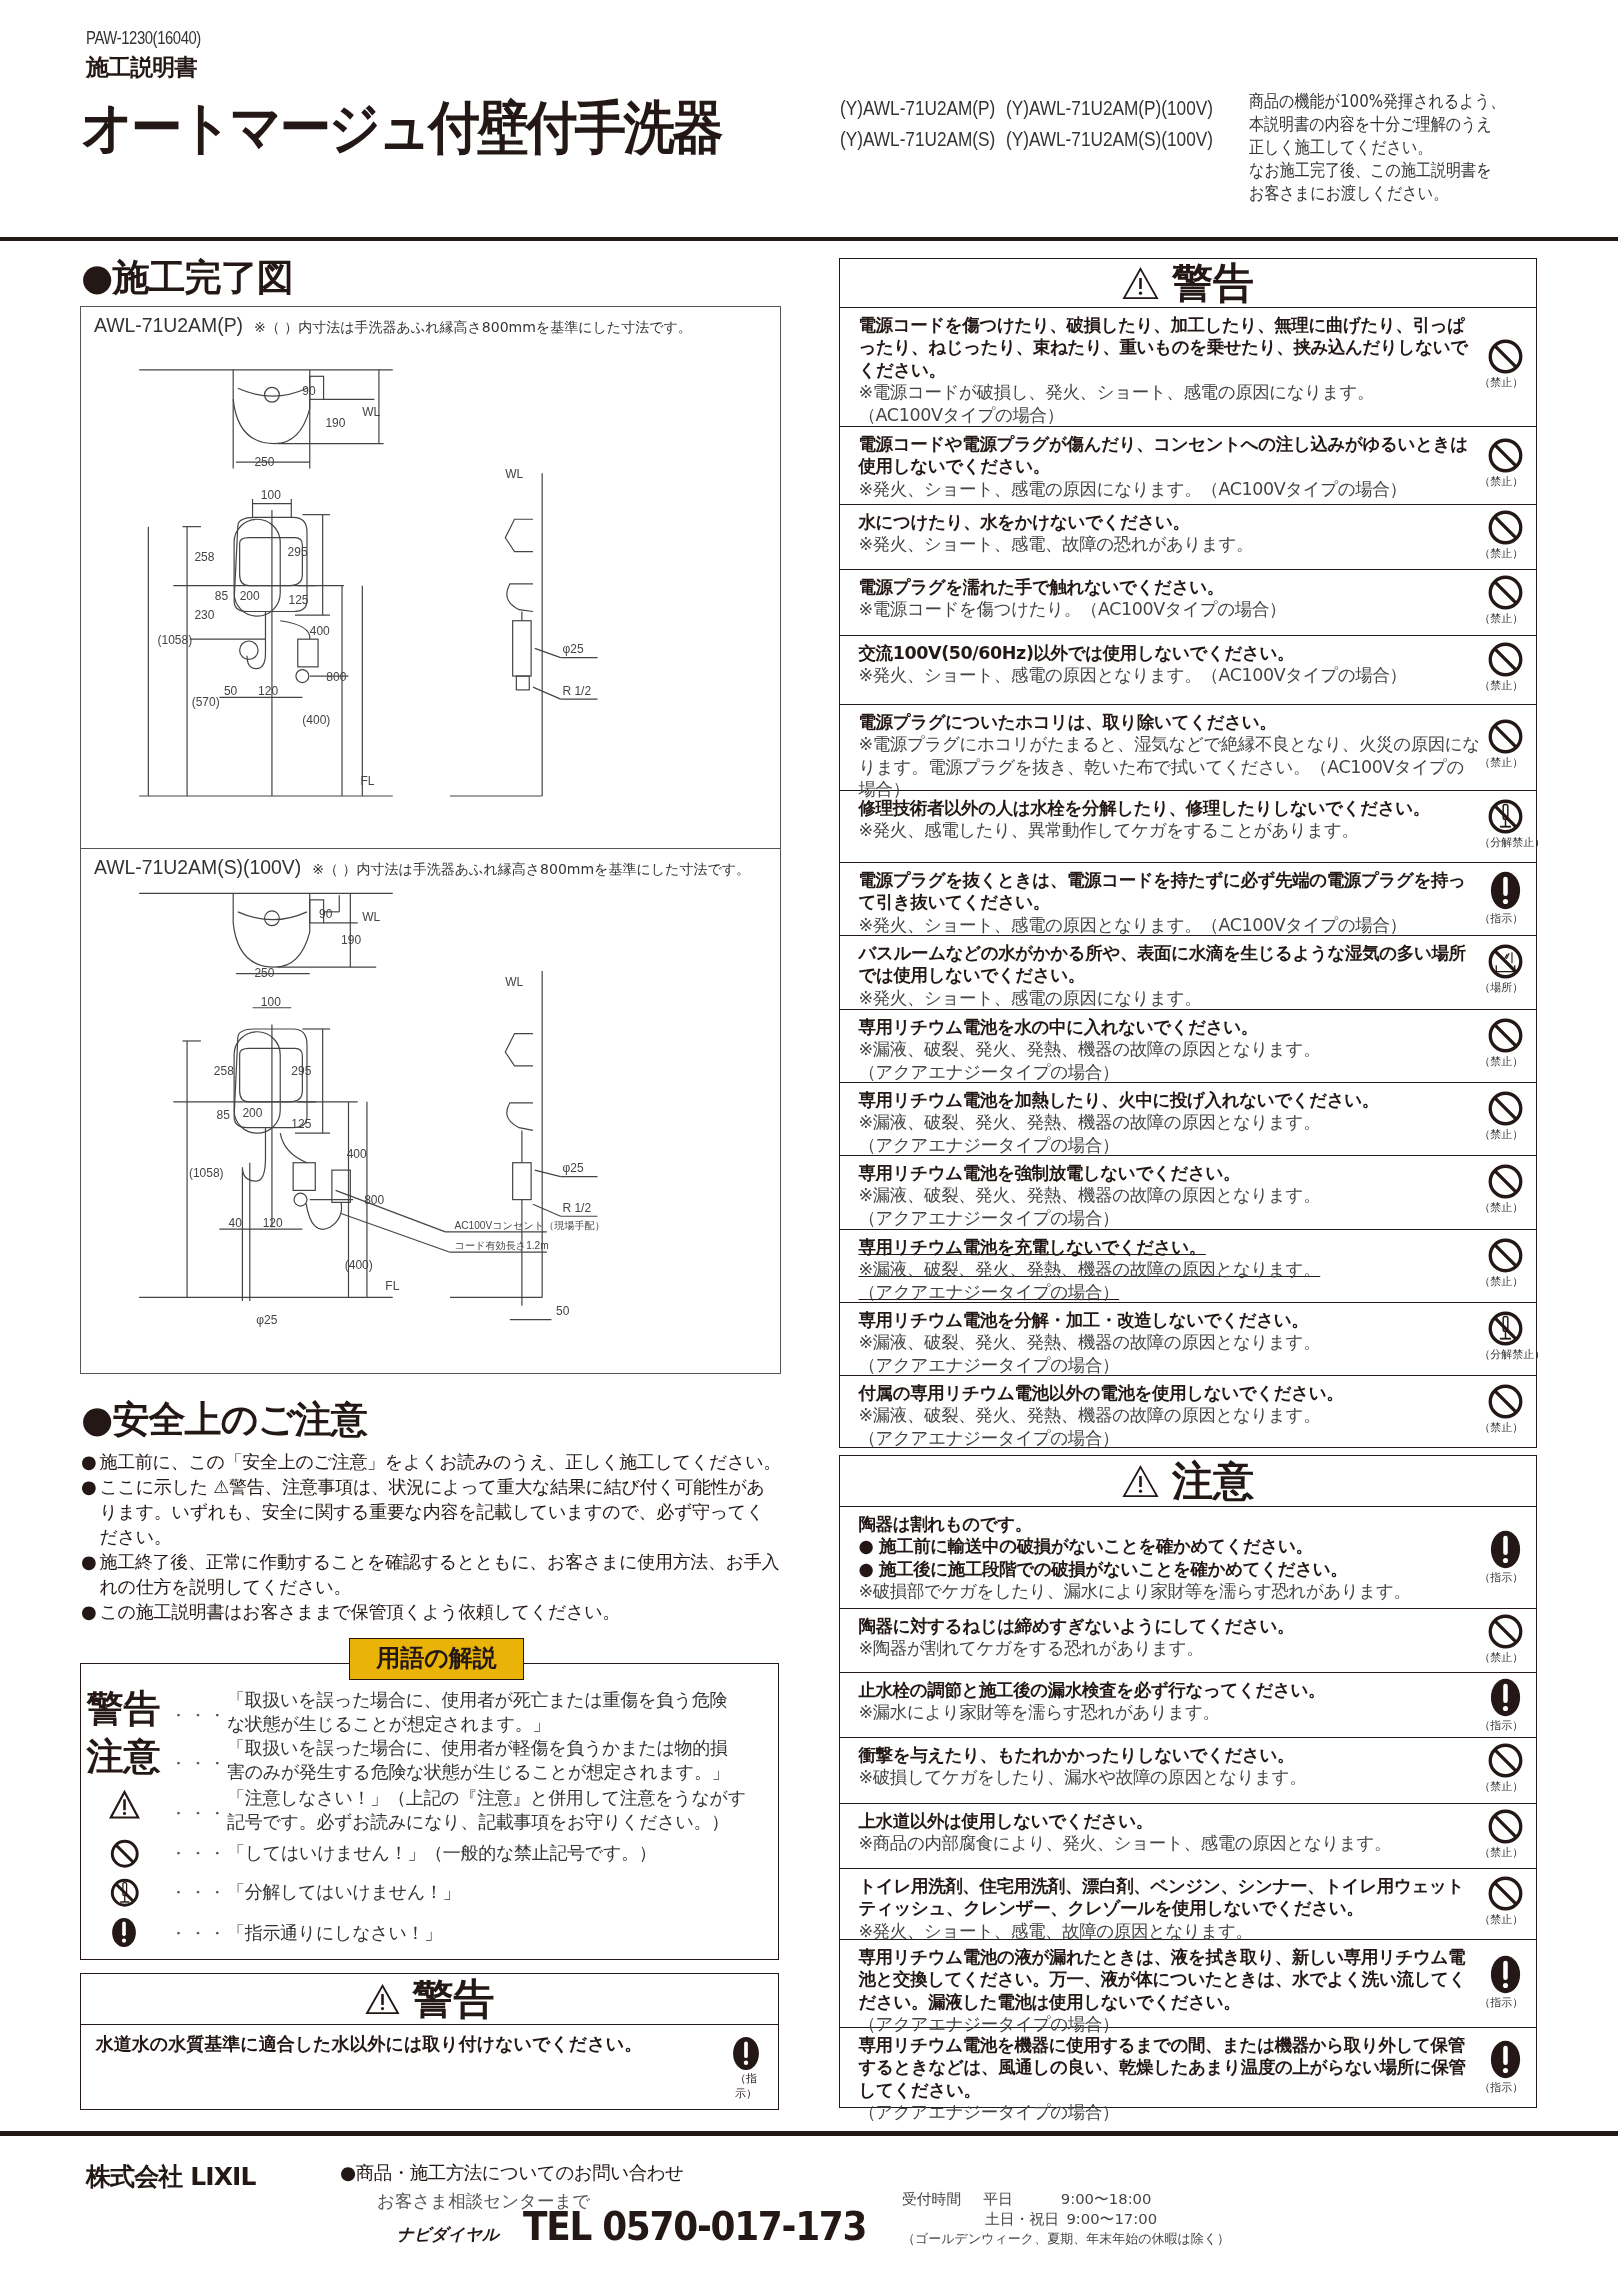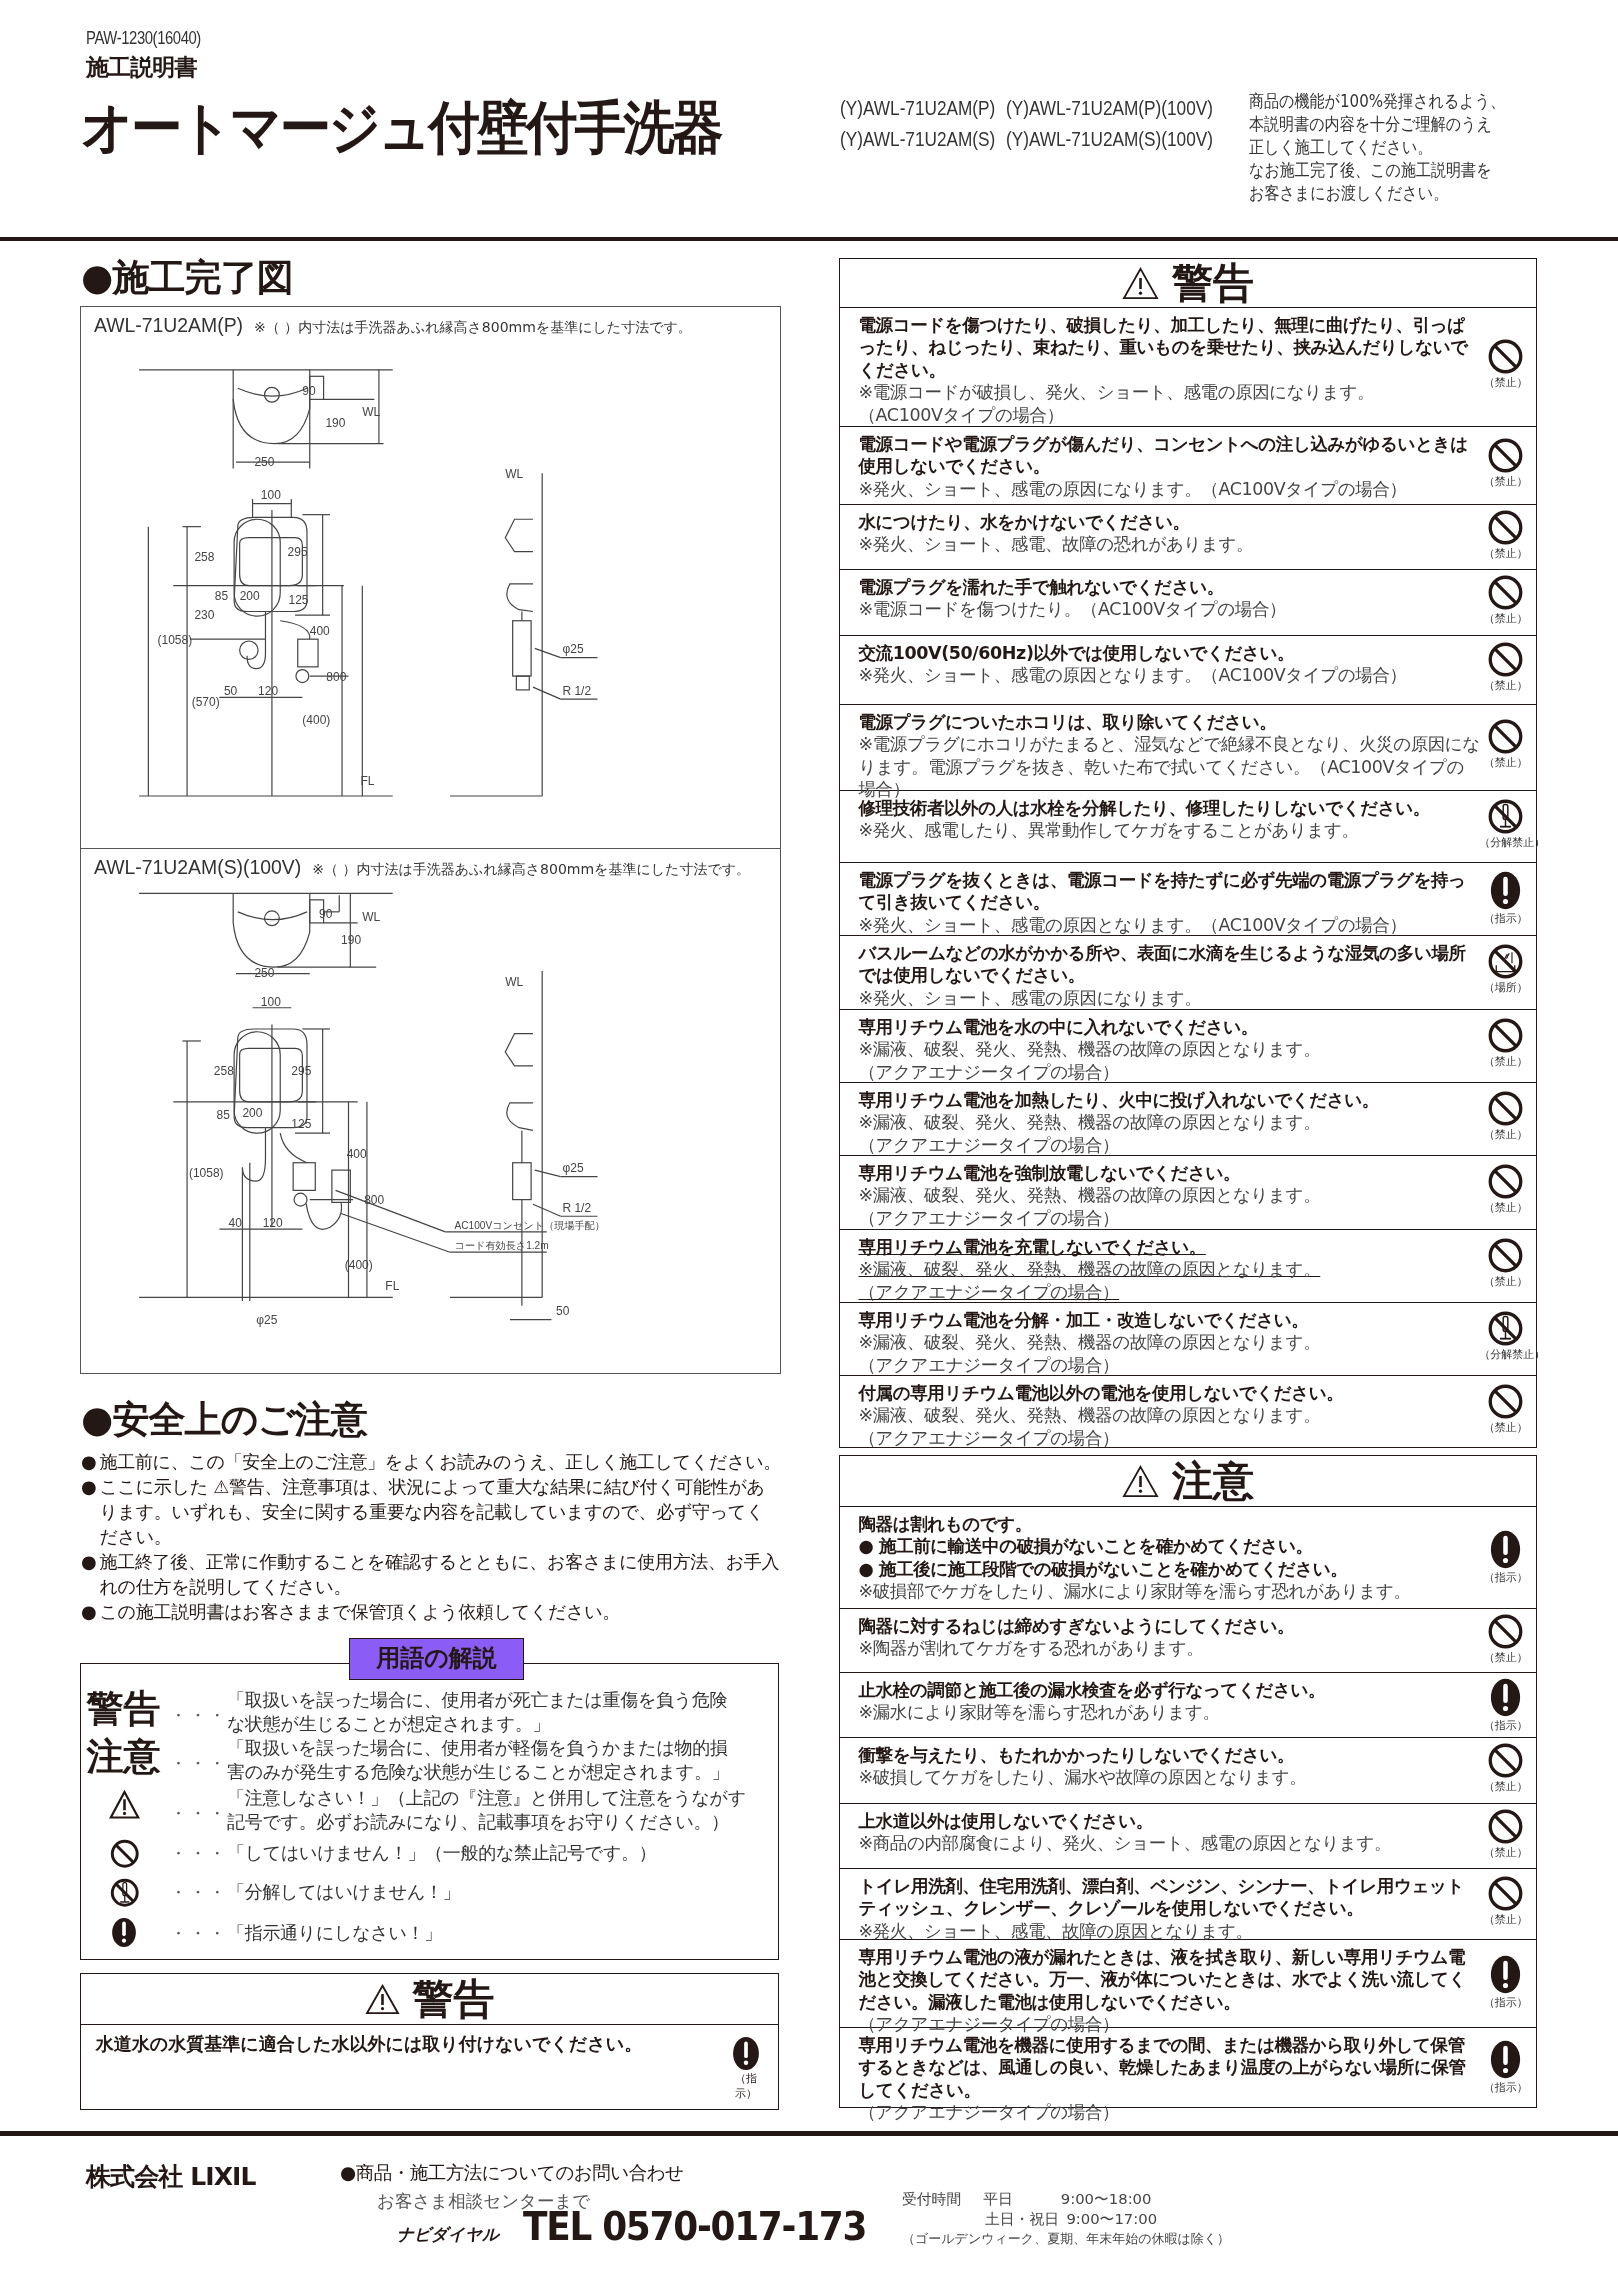--- a/index.html
+++ b/index.html
@@ -19,33 +19,33 @@
   .dia-box { border: 1.4px solid #555; background: #fff; }
   .dia-label { position: absolute; left: 13px; top: 7.4px; font-size: 19.4px; color: #333; white-space: nowrap; font-family: "Liberation Sans", sans-serif; }
   .dia-label small { font-size: 14px; margin-left: 11px; font-family: "DejaVu Sans", sans-serif; }
   svg text { font-family: "Liberation Sans", sans-serif; fill: #444; }
 
   .bul { font-size: 18px; line-height: 25px; color: #231815; letter-spacing: -0.3px; }
   .bul .item { padding-left: 18.5px; position: relative; }
   .bul .item::before { content: "●"; position: absolute; left: 0; top: 0; }
 
   .gloss { border: 1.8px solid #231815; }
-  .gloss-title { position: absolute; left: 268px; top: -26px; width: 175px; height: 42px; border: 1.8px solid #231815; background: #8b5cf6; font-size: 24px; font-weight: bold; text-align: center; line-height: 39px; }
+  .gloss-title { position: absolute; left: 268px; top: -26px; width: 175px; height: 42px; border: 1.8px solid #231815; background: #eab308; font-size: 24px; font-weight: bold; text-align: center; line-height: 39px; }
   .g-row { position: absolute; left: 0; width: 100%; }
   .g-sym { position: absolute; left: 5.5px; width: 74px; text-align: center; font-weight: bold; font-size: 37px; line-height: 42px; }
   .g-dots { position: absolute; left: 89px; font-size: 16.6px; color: #555; letter-spacing: 2.8px; }
   .g-text { position: absolute; left: 146px; font-size: 18px; line-height: 24px; color: #333; white-space: nowrap; letter-spacing: -0.3px; }
 
   .wbox { border: 1.8px solid #231815; }
   .wbox-head { position: relative; border-bottom: 1.8px solid #231815; display: flex; align-items: center; justify-content: center; gap: 13px; font-size: 41px; font-weight: bold; }
   .wrow { position: relative; border-bottom: 1.8px solid #231815; padding: 5.5px 55px 0 18.5px; }
   .wrow:last-child { border-bottom: none; }
   .wrow .main { font-size: 17.5px; font-weight: bold; line-height: 22.6px; color: #231815; letter-spacing: -0.4px; }
   .wrow .note { font-size: 17.5px; line-height: 22.6px; color: #444; letter-spacing: -0.4px; }
-  .wrow .ico { position: absolute; right: 9.2px; width: 42px; text-align: center; }
+  .wrow .ico { position: absolute; right: 9.2px; width: 42px; }
   .wrow .ico svg { display: block; margin: 0 auto; }
   .wrow .ico .cap { font-size: 11px; color: #333; white-space: nowrap; margin-left: -5.5px; margin-right: -5.5px; }
 
   .footer-co { left: 86px; top: 2160px; font-size: 25px; font-weight: bold; letter-spacing: -0.9px; text-align: center; }
   .f-q { left: 340px; top: 2160px; font-size: 18.5px; font-weight: normal; letter-spacing: -0.5px; }
   .f-center { left: 377px; top: 2189px; font-size: 17.5px; color: #555; }
   .f-navi { left: 397px; top: 2224px; font-size: 16.6px; font-weight: bold; font-style: italic; }
   .f-tel { left: 523px; top: 2204px; font-size: 39px; font-weight: bold; letter-spacing: -1.4px; transform: scaleX(0.92); transform-origin: left; white-space: nowrap; }
   .f-hours { left: 902px; top: 2189px; font-size: 14.8px; color: #444; line-height: 20px; white-space: nowrap; }
 </style>

